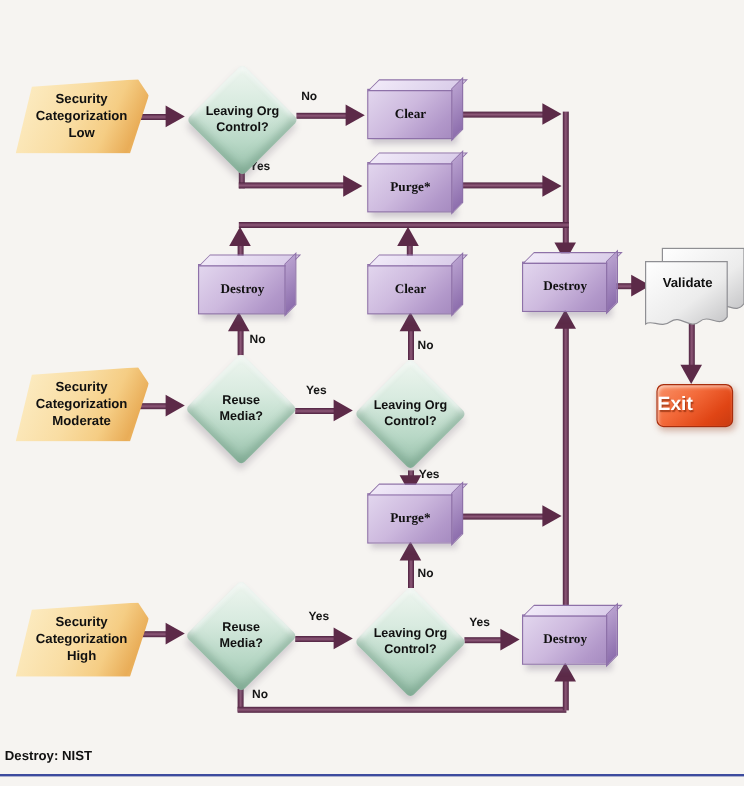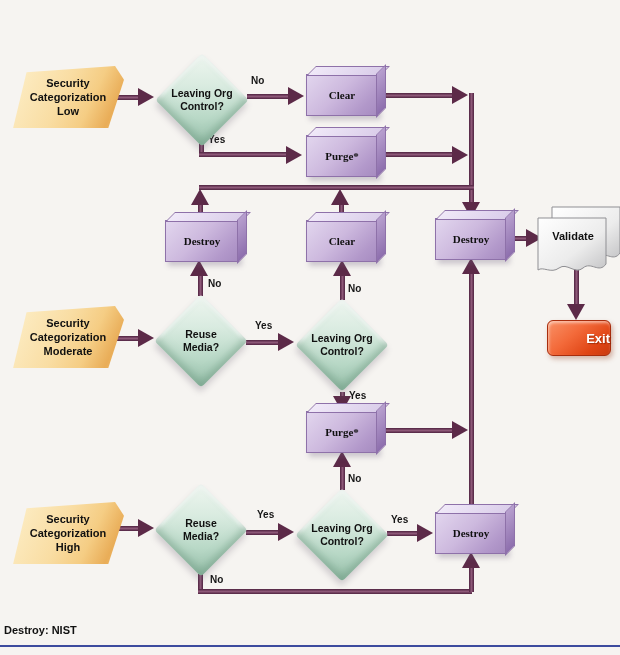--- a/index.html
+++ b/index.html
@@ -43,22 +43,22 @@
     transform:skewX(-45deg);transform-origin:0 100%;}
   .box::after{content:"";position:absolute;top:-1px;right:-9px;width:8px;height:calc(100% + 2px);
     background:linear-gradient(180deg,#b79fce,#8d6ead);border:1px solid #8e71a9;
     transform:skewY(-45deg);transform-origin:0 0;}
 
   .doc{position:absolute;}
   .doc-label{position:absolute;font-size:11px;font-weight:bold;text-align:center;color:#101010;}
 
   .exit{position:absolute;width:62px;height:34px;border-radius:6px;
     background:linear-gradient(140deg,#f99167 0%,#f36a3a 40%,#e04515 75%,#c93a10 100%);
-    border:1px solid #a82d0d;color:#fff;display:flex;align-items:center;justify-content:flex-end;
-    font-weight:bold;font-size:13px;text-shadow:1px 1px 1px rgba(120,30,0,.6);
+    border:1px solid #a82d0d;color:#fff;display:flex;align-items:center;justify-content:flex-start;
+    font-weight:bold;font-size:16px;text-shadow:1px 1px 1px rgba(120,30,0,.6);
     box-shadow:2px 3px 5px rgba(150,60,30,.35), inset 1px 2px 3px rgba(255,255,255,.5);}
 
   .source{position:absolute;left:4px;top:624px;font-size:11px;font-weight:bold;color:#111;}
   .footline{position:absolute;left:0;top:645px;width:620px;height:2px;background:#3d4b9e;}
 </style>
 </head>
 <body>
 
 <div class="canvas">
 

